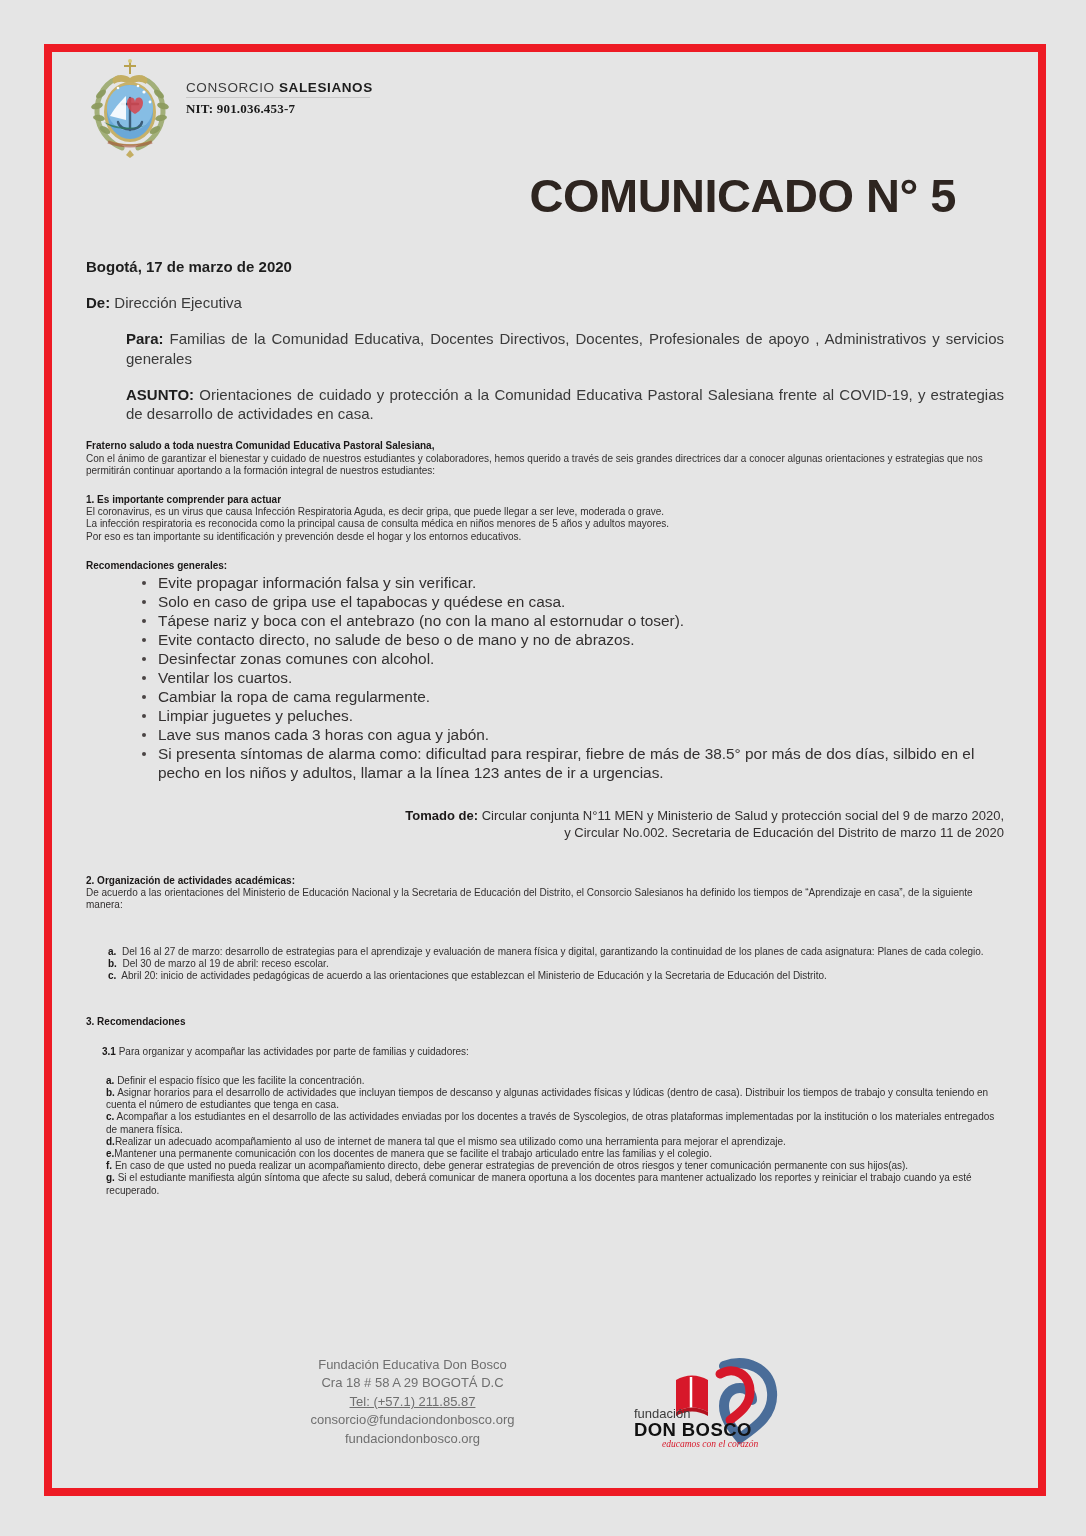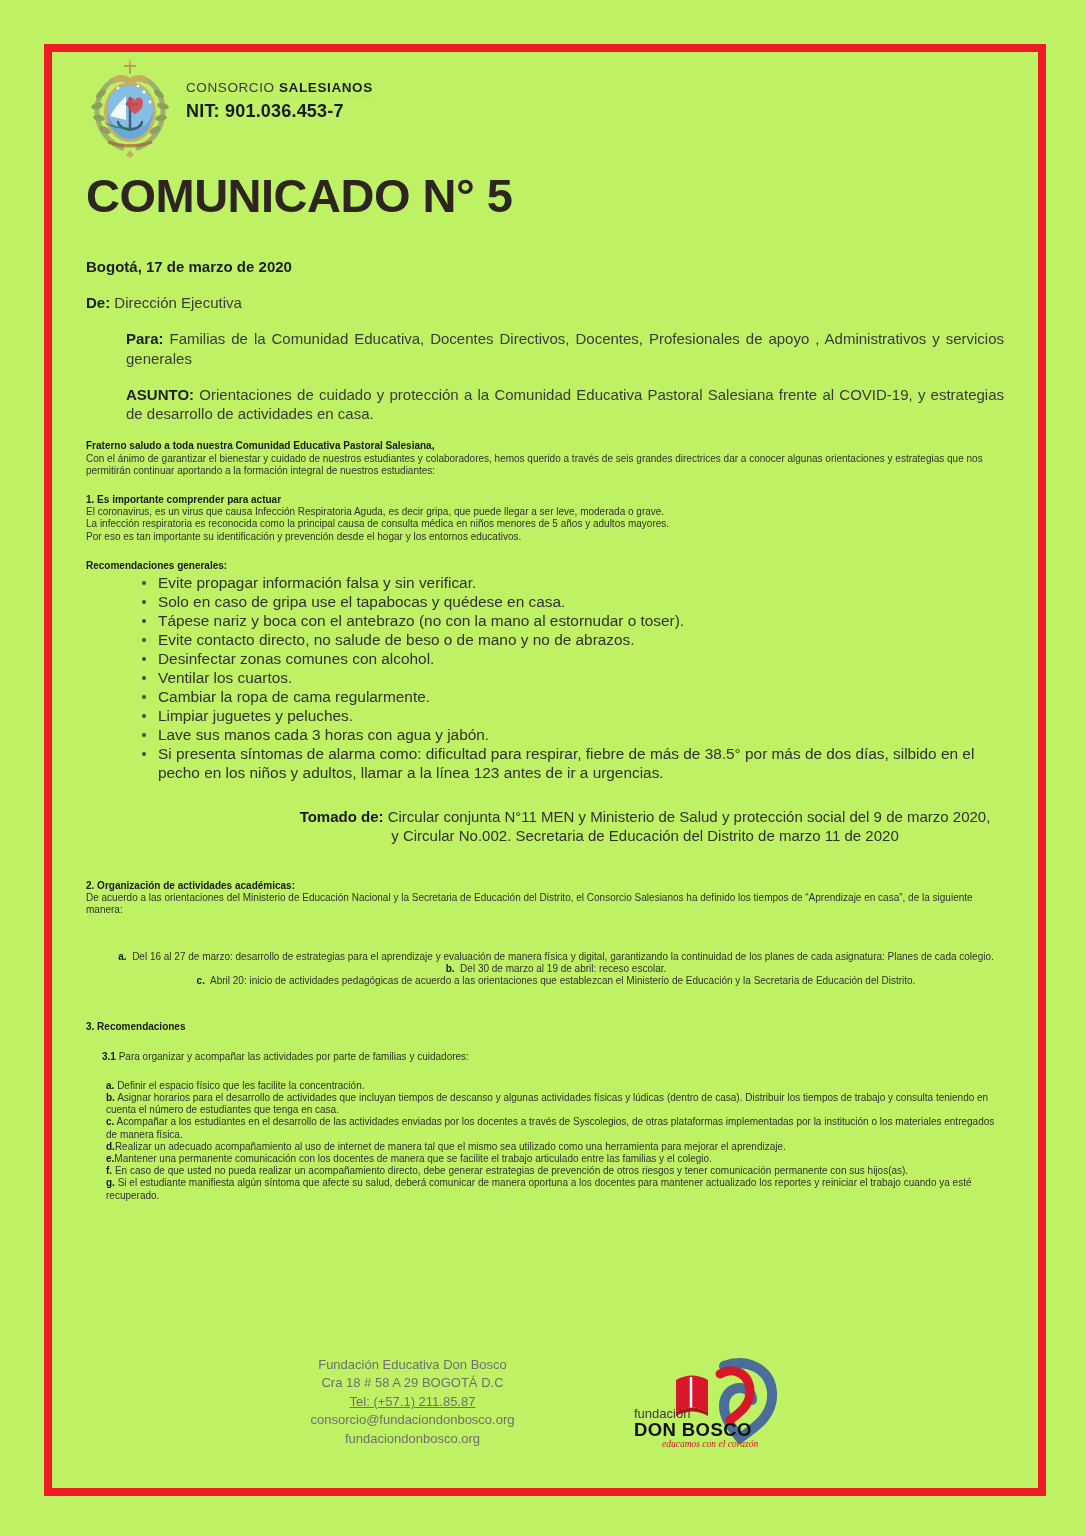--- a/index.html
+++ b/index.html
@@ -11,21 +11,21 @@
     background: #ffffff;
     font-family: "Liberation Sans", sans-serif;
     overflow: hidden;
   }
 
   
   .page {
     position: relative;
     width: 1086px;
     height: 1536px;
-    background: #bef264;
+    background: #e5e5e5;
     padding: 44px 40px 40px 44px;
   }
   .red-frame {
     position: absolute;
     left: 44px;
     top: 44px;
     right: 40px;
     bottom: 40px;
     border: 8px solid #ee1b24;
     pointer-events: none;
@@ -60,30 +60,31 @@
     white-space: nowrap;
   }
   .brand-line1 b { color: #1d1d1d; }
   .brand-rule {
     height: 1px;
     background: #c9c9c9;
     margin: 2px 0 3px 0;
     width: 184px;
   }
   .brand-line2 {
-    font-size: 18px;
+    font-size: 13px;
     font-weight: bold;
     color: #1a1a1a;
     letter-spacing: 0.2px;
     white-space: nowrap;
+    font-family: Liberation Serif, serif;
   }
 
   
   .doc-title {
-    text-align: left;
+    text-align: right;
     font-family: "Liberation Sans", sans-serif;
     font-weight: bold;
     font-size: 47px;
     letter-spacing: -0.5px;
     color: #2e2520;
     margin: 6px 0 0 0;
     padding-right: 48px;
   }
 
   
@@ -145,28 +146,28 @@
     top: 8px;
     width: 4px;
     height: 4px;
     background: #4a4444;
     border-radius: 50%;
   }
 
   .source {
     margin: 0;
     padding-left: 200px;
-    font-size: 15px;
+    font-size: 13px;
     line-height: 1.25;
     color: #333030;
-    text-align: center;
+    text-align: right;
   }
   .source b { color: #1b1818; font-weight: bold; }
 
-  .indent-a { padding-left: 22px; text-align: center; }
+  .indent-a { padding-left: 22px; }
   .indent-b { padding-left: 20px; }
   .indent-31 { padding-left: 16px; }
 
   .p-item { margin: 0; }
 
   
   .footer {
     position: absolute;
     left: 0;
     right: 0;

